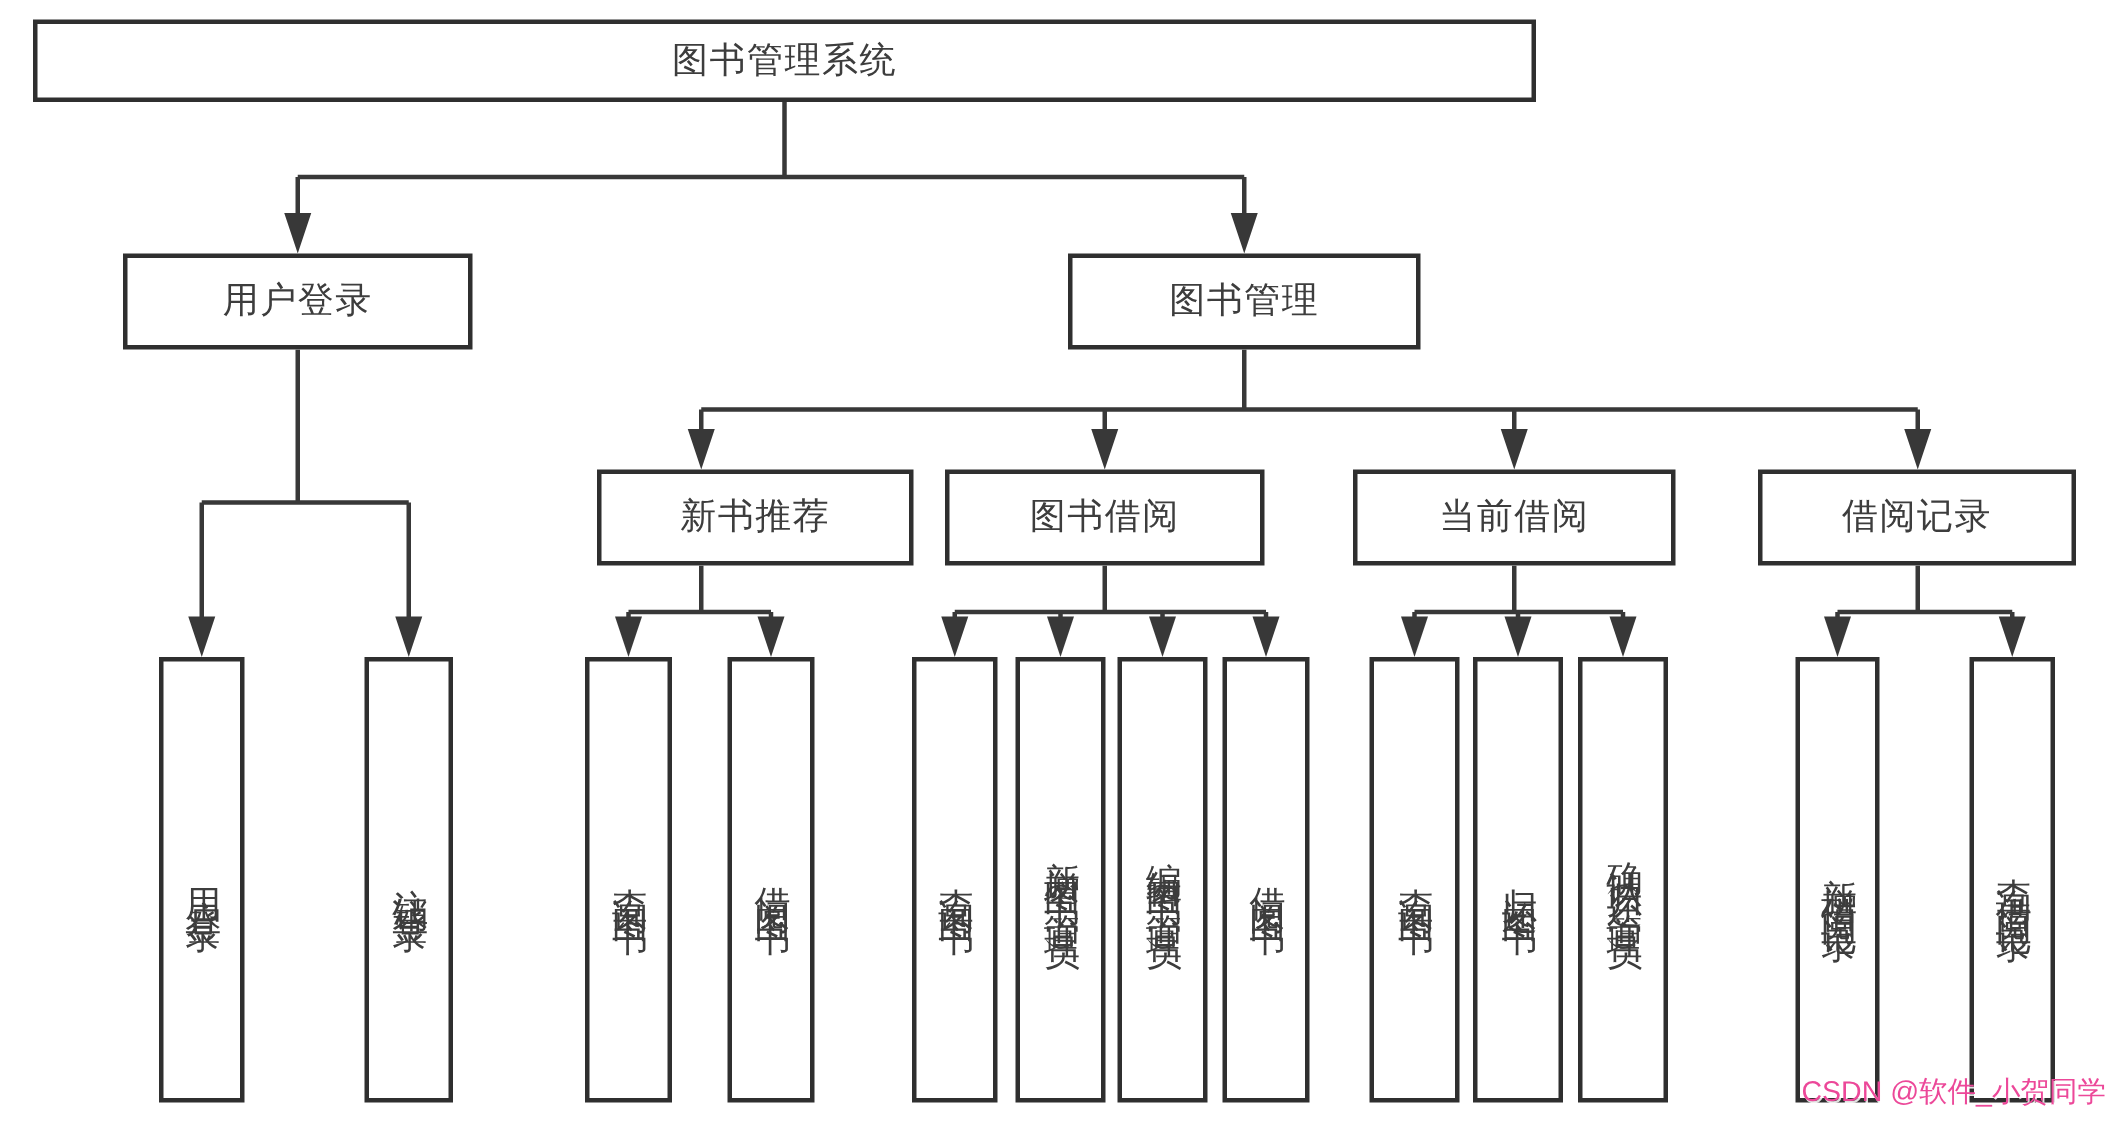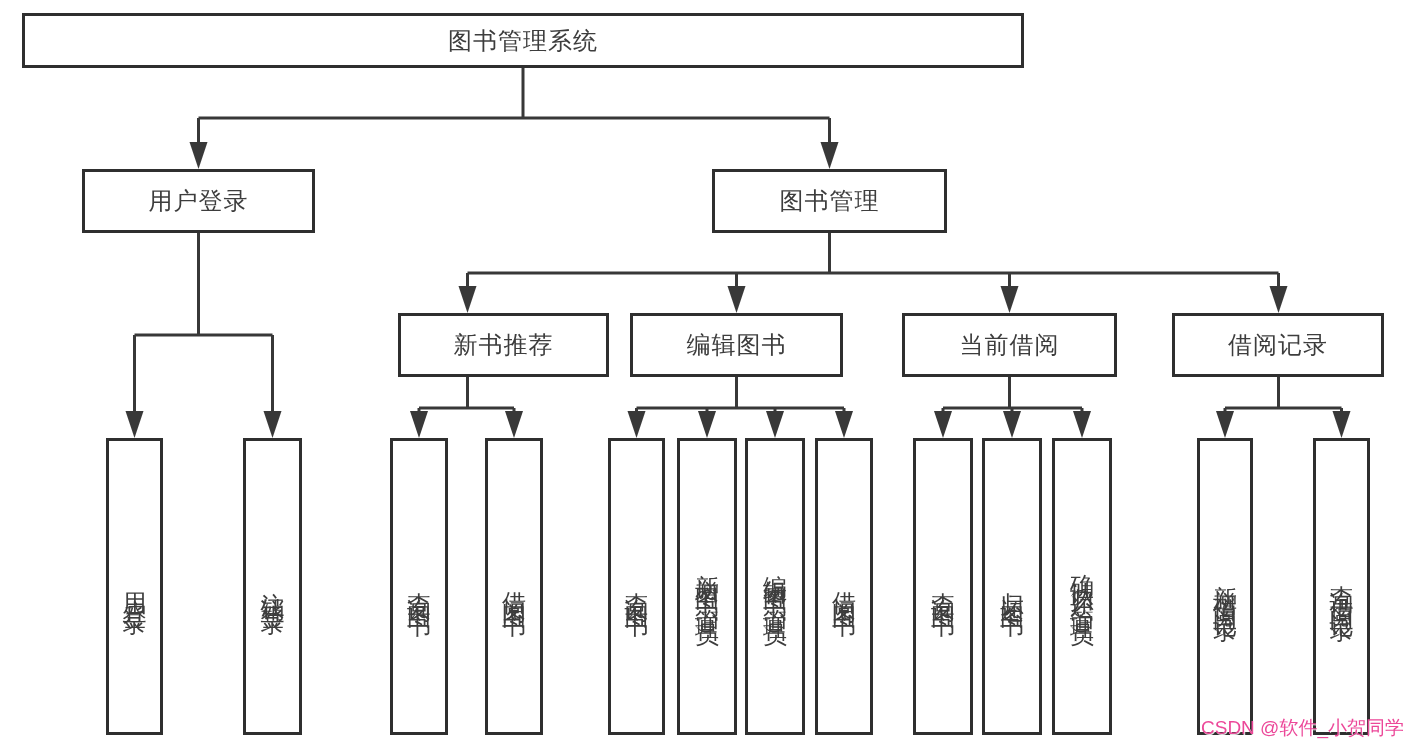--- a/index.html
+++ b/index.html
@@ -92,21 +92,21 @@
       <polygon points="1332.5,411 1350.5,411 1341.5,438"></polygon>
     </g>
   </svg>
 
   <div class="node" style="left:22px; top:13px; width:1002px; height:55px;">图书管理系统</div>
 
   <div class="node" style="left:82px; top:169px; width:233px; height:64px;">用户登录</div>
   <div class="node" style="left:712px; top:169px; width:235px; height:64px;">图书管理</div>
 
   <div class="node" style="left:362px; top:313px; width:211px; height:64px;margin-left:36px;">新书推荐</div>
-  <div class="node" style="left:630px; top:313px; width:213px; height:64px;">编辑图书</div>
+  <div class="node" style="left:630px; top:313px; width:213px; height:64px;">图书借阅</div>
   <div class="node" style="left:902px; top:313px; width:215px; height:64px;text-align:right;">当前借阅</div>
   <div class="node" style="left:1172px; top:313px; width:212px; height:64px;">借阅记录</div>
 
   <div class="node leaf" style="left:106px; top:438px; width:57px; height:297px;">用户登录</div>
   <div class="node leaf" style="left:243px; top:438px; width:59px; height:297px;">注销登录</div>
 
   <div class="node leaf" style="left:390px; top:438px; width:58px; height:297px;">查询图书</div>
   <div class="node leaf" style="left:485px; top:438px; width:58px; height:297px;">借阅图书</div>
 
   <div class="node leaf" style="left:608px; top:438px; width:57px; height:297px;">查询图书</div>

